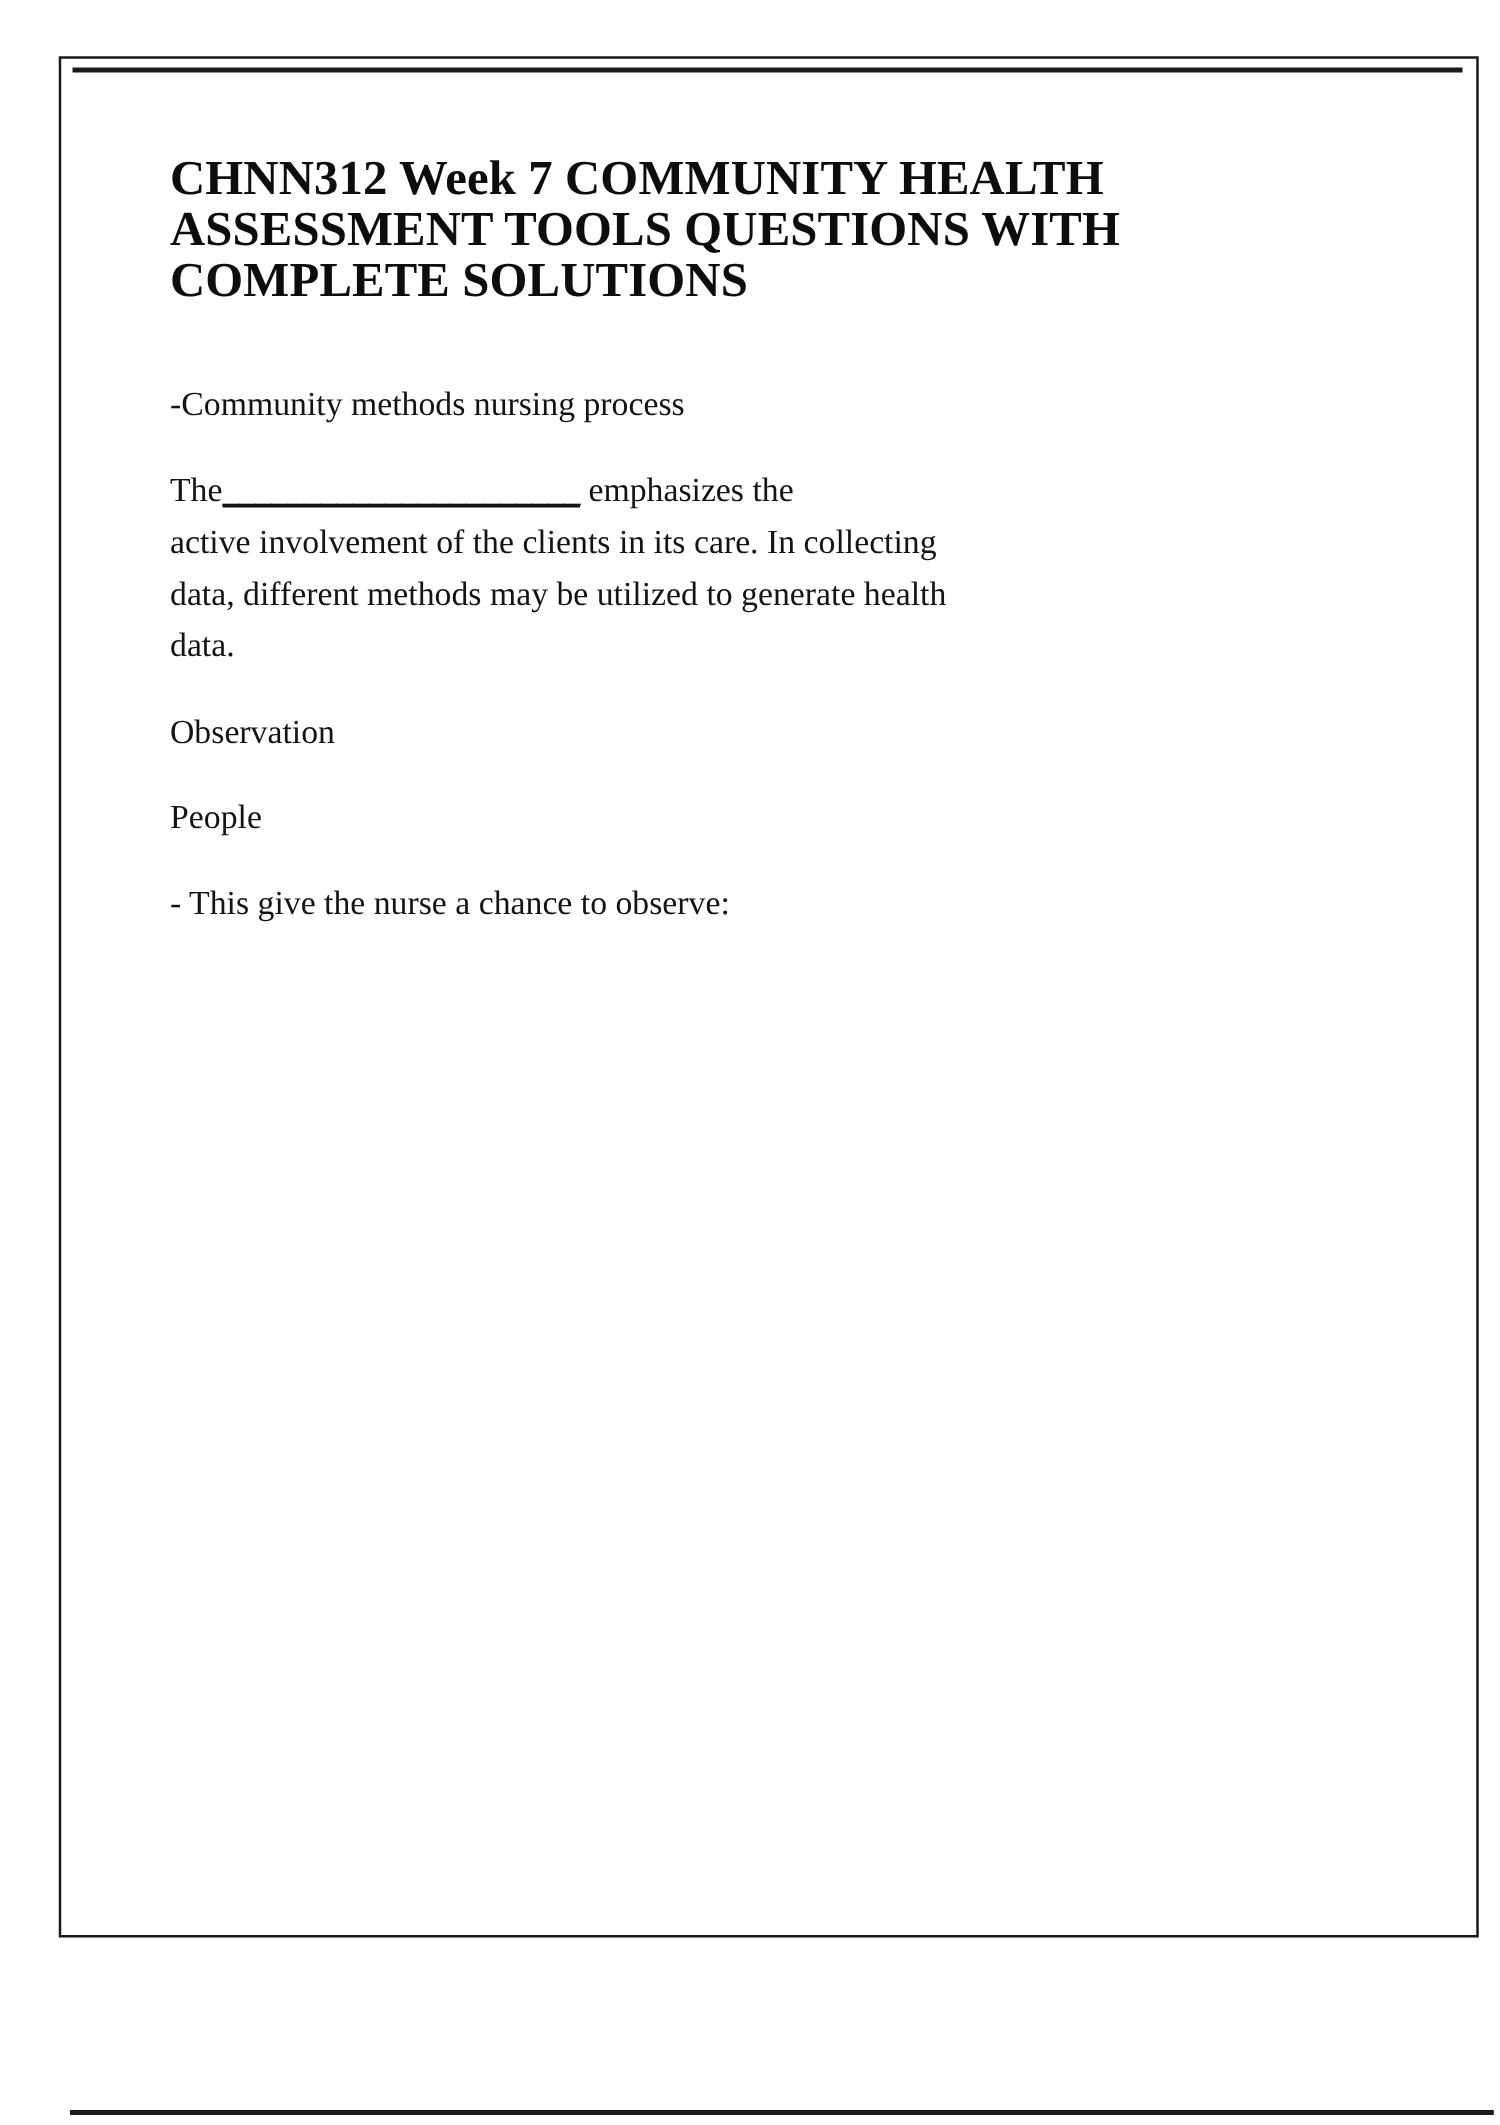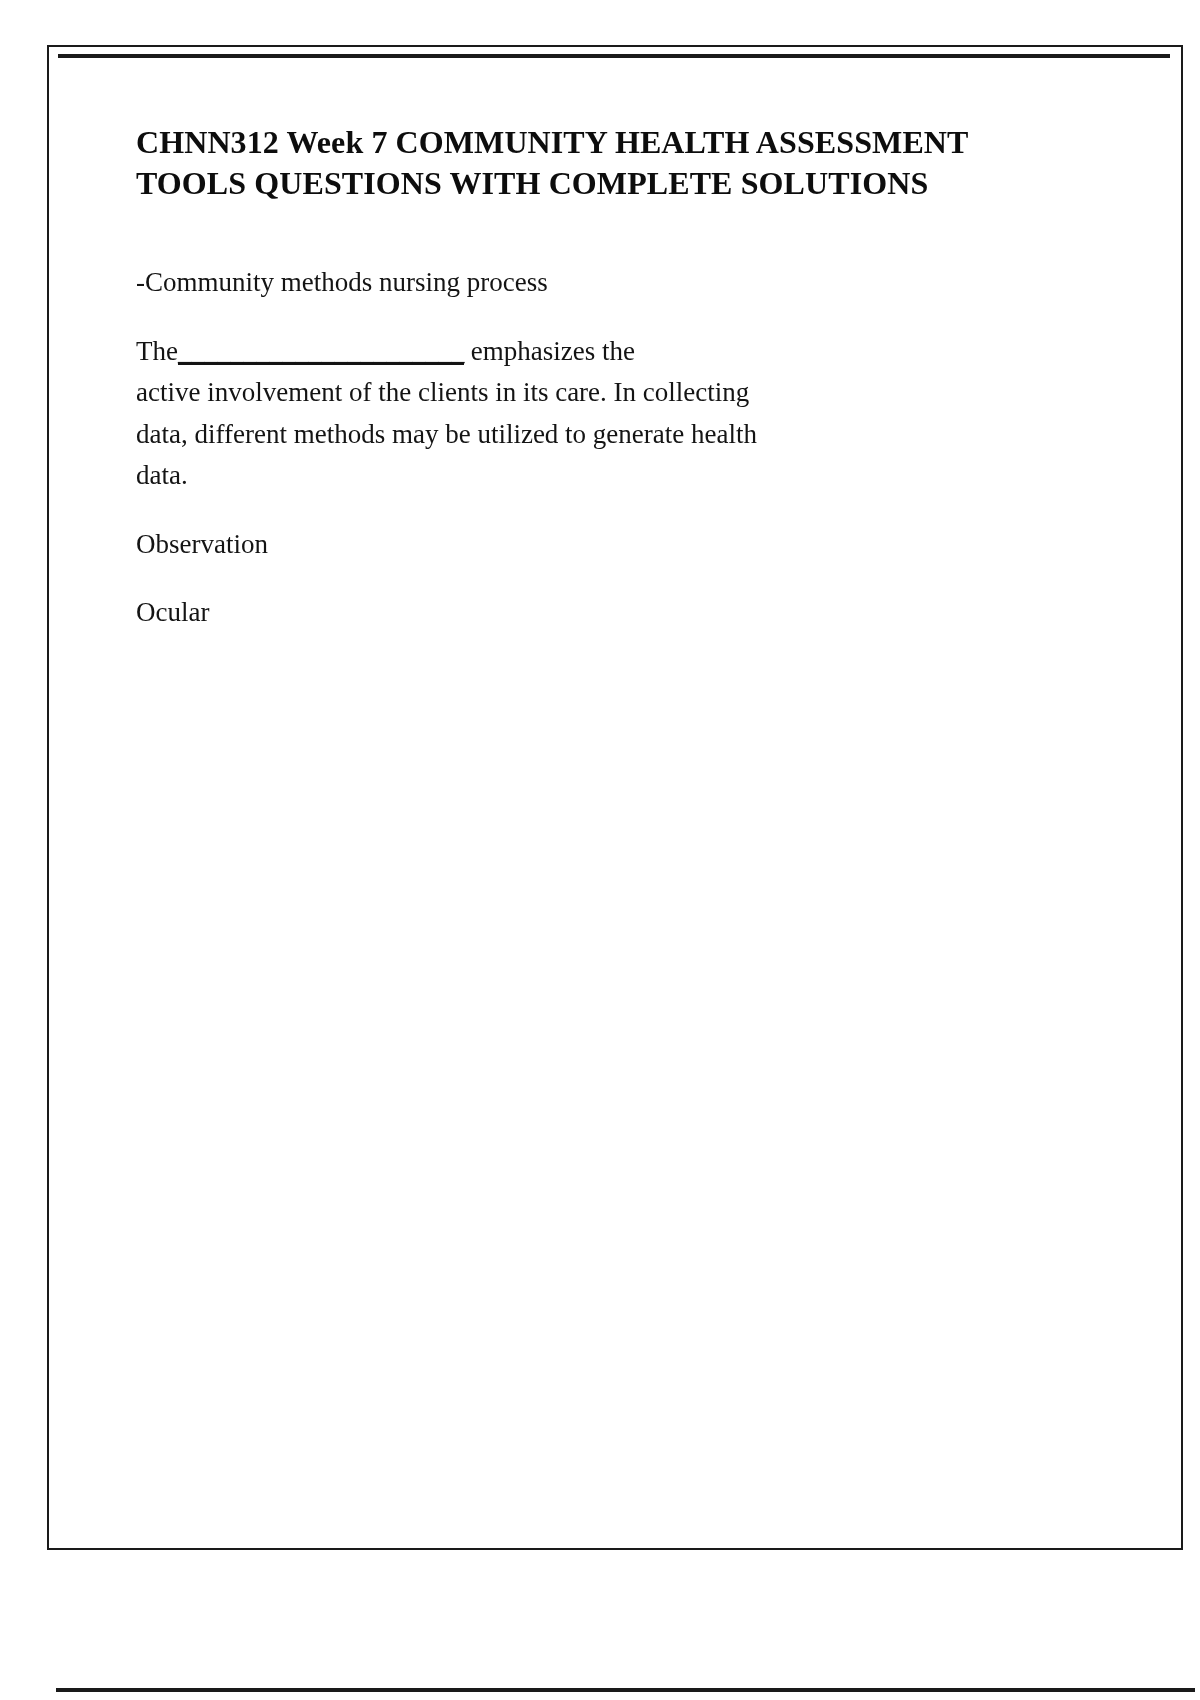--- a/index.html
+++ b/index.html
@@ -53,21 +53,21 @@
   .content {
     position: absolute;
     left: 87px;       
     top: 75px;
     width: 960px;
   }
 
   .doc-title {
     font-family: "Liberation Serif", "DejaVu Serif", serif;
     font-weight: bold;
-    font-size: 32px;
+    font-size: 39px;
     line-height: 41px;
     letter-spacing: 0.1px;
     margin: 0;
     color: #0d0d0d;
     width: 880px;
   }
 
   .body-block {
     margin-top: 58px;
   }
@@ -115,22 +115,23 @@
       <p class="para"><span>The</span><span class="blank">______________________</span><span> emphasizes the
 active involvement of the clients in its care. In collecting
 data, different methods may be utilized to generate health
 data.</span></p>
 
       <p class="para">Observation</p>
 
 
 
 
-      <p class="para">Ocular</p>
+      <p class="para">People</p>
 
 
+      <p class="para gap-before">- This give the nurse a chance to observe:</p>
 
 
     </div>
   </div>
 </div>
 
 <div class="next-page-rule"></div>
 
 </body></html>

